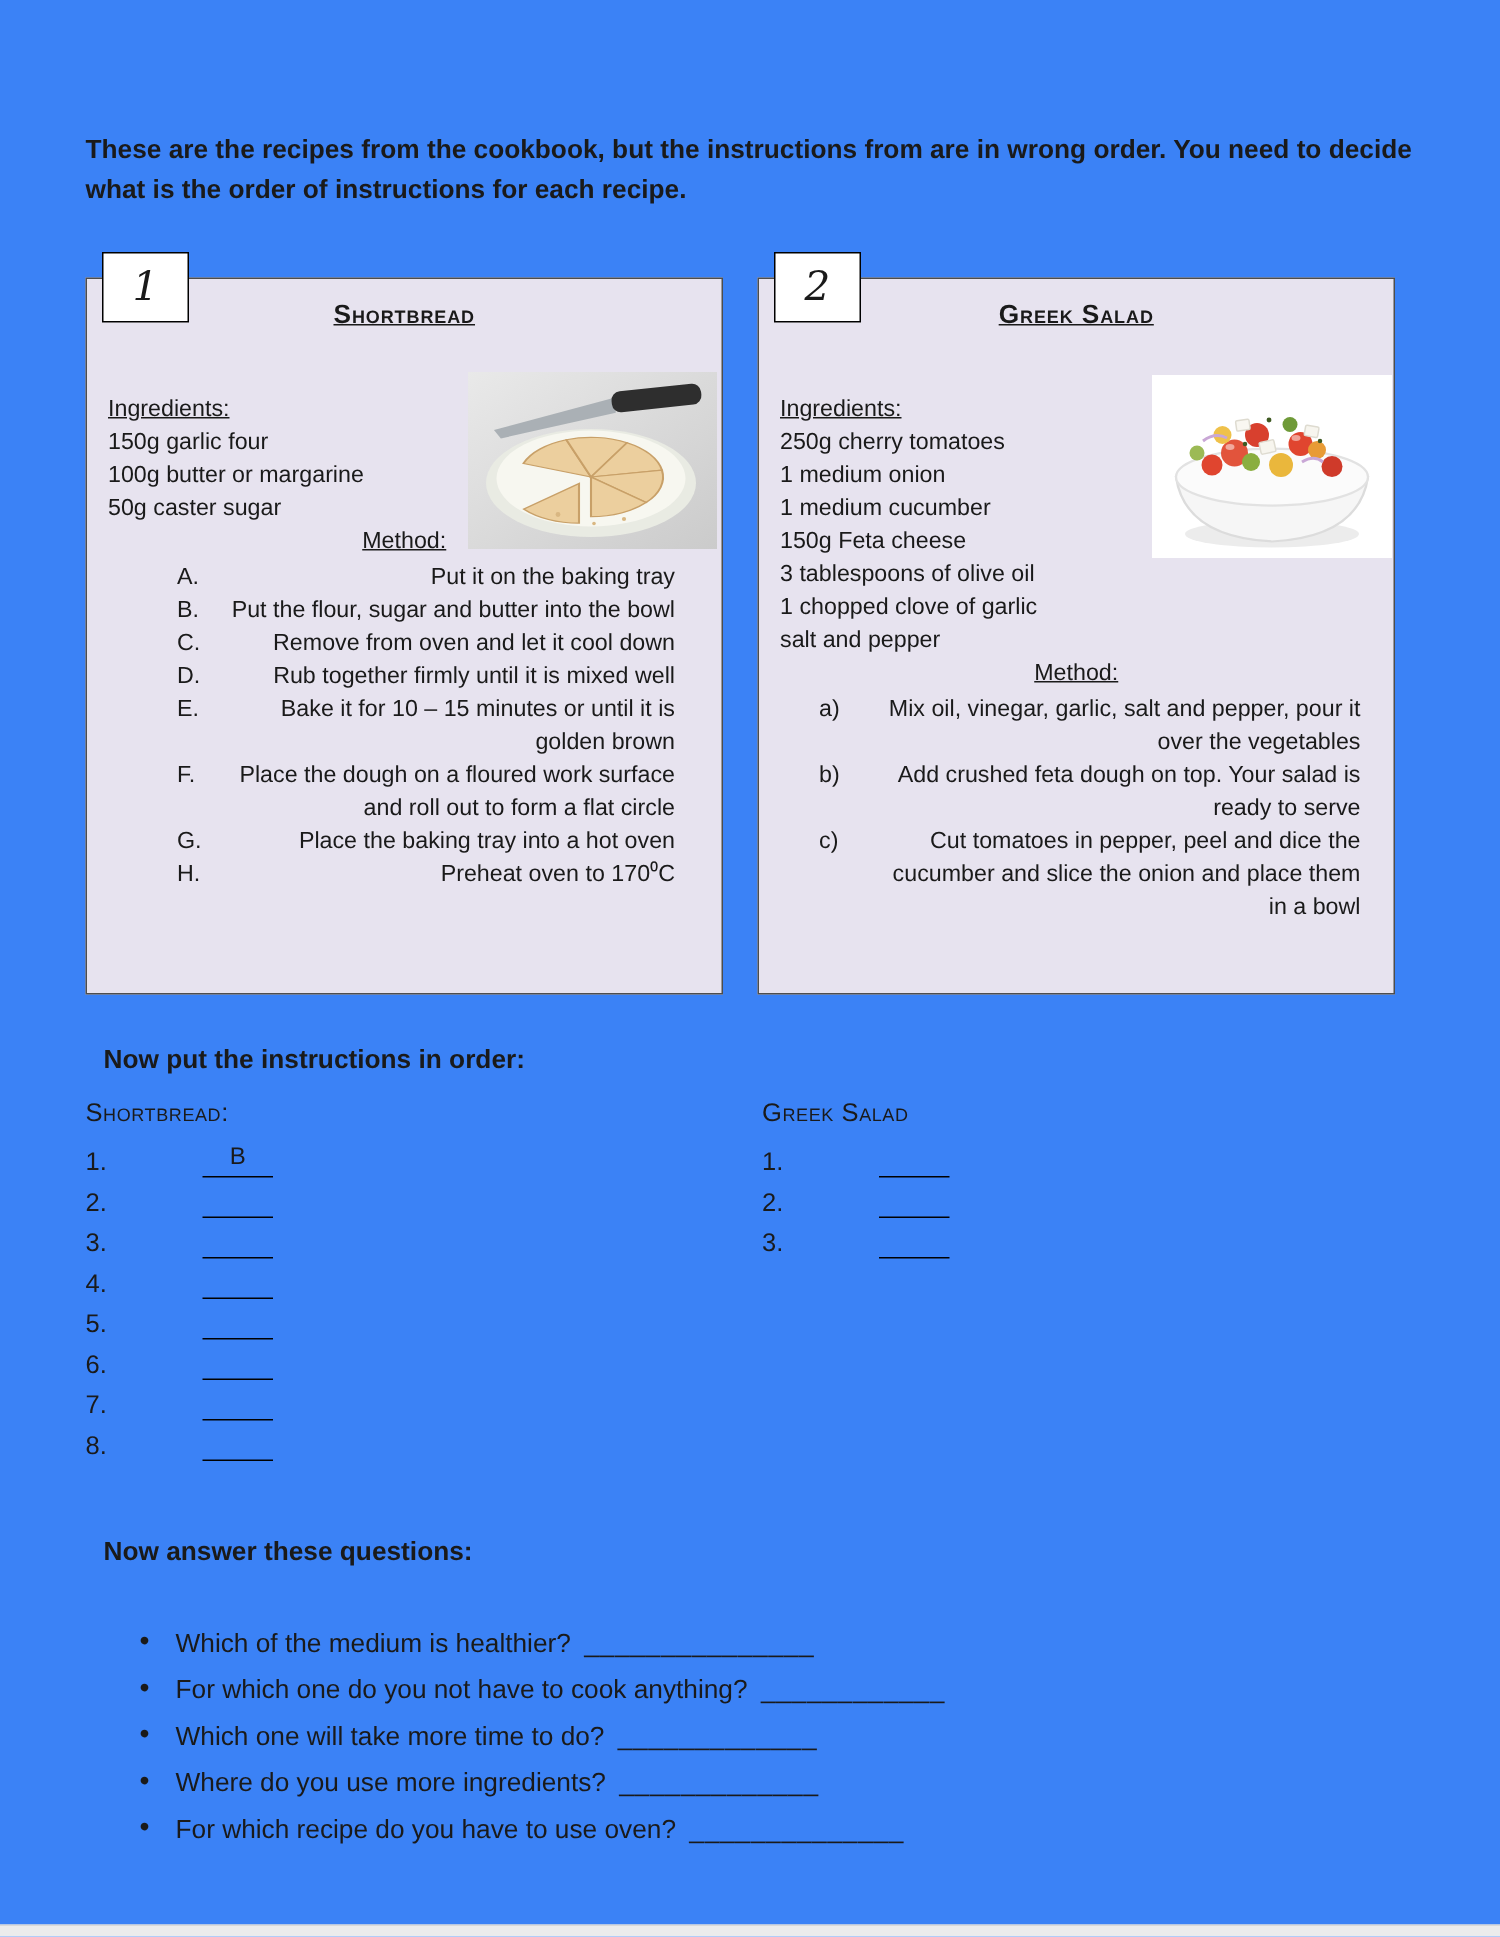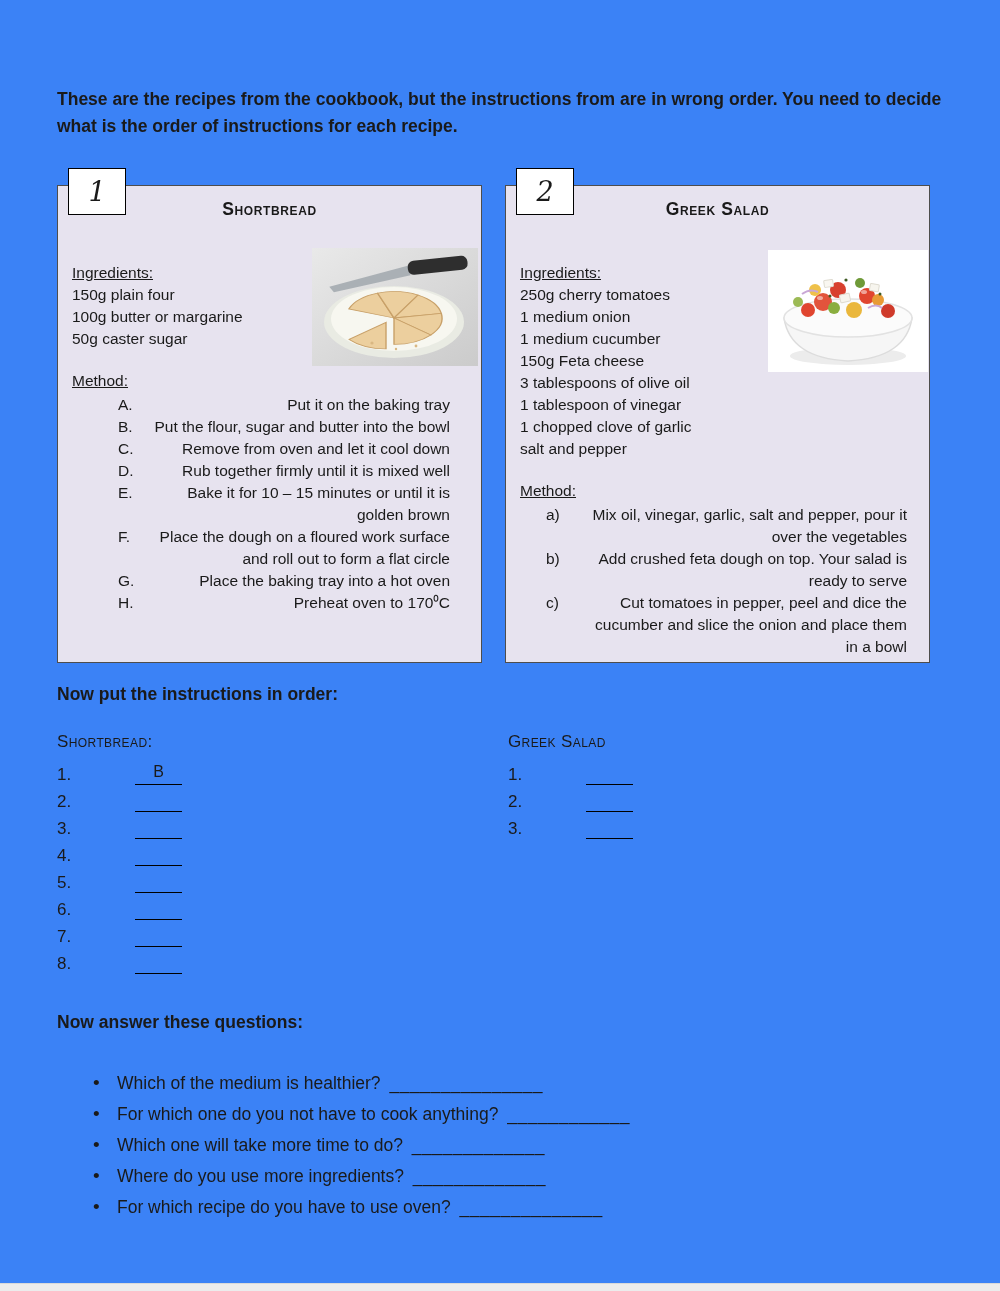--- a/index.html
+++ b/index.html
@@ -18,40 +18,40 @@
     border:1.6px solid var(--box-border,#4d4d4d);
     padding:0 14px;
   }
   .numtab{
     position:absolute;left:10px;top:-18px;width:56px;height:45px;background:#fff;
     border:1.7px solid #000;display:flex;align-items:center;justify-content:center;
     font-family:"DejaVu Serif",serif;font-style:italic;font-size:27px;
   }
   .rtitle{
     margin:13px 0 0;text-align:center;font-size:17.5px;font-weight:bold;
-    font-variant:small-caps;letter-spacing:.6px;
+    font-variant:small-caps;letter-spacing:.6px;text-decoration:underline;
   }
   .photo{position:absolute;}
   .photo-sb{right:3px;top:62px;width:166px;height:118px;}
   .photo-gs{right:1px;top:64px;width:160px;height:122px;}
   .ing-label,.m-label{font-size:15.5px;text-decoration:underline;line-height:22px;}
   .ing-label{margin-top:42px;}
-  .m-label{margin-top:20px;}
+  .m-label{text-align:center;}
   .ing{font-size:15.5px;line-height:22px;width:250px;}
   .method{margin-top:2px;}
   .method-sb{margin-left:46px;}
   .method-gs{margin-left:26px;}
   .mrow{display:flex;font-size:15.5px;line-height:22px;}
   .mletter{flex:none;width:30px;}
   .method-gs .mletter{width:33px;}
   .mtext{width:302px;text-align:right;}
   .method-gs .mtext{width:328px;}
 
   .order-sec{position:absolute;left:57px;top:684px;width:878px;}
-  .sec-heading{margin:0;font-size:17.5px;font-weight:bold;line-height:21px;}
+  .sec-heading{margin:12px;font-size:17.5px;font-weight:bold;line-height:21px;}
   .order-col{position:absolute;top:48px;}
   .col-sb{left:0;}
   .col-gs{left:451px;}
   .order-label{font-variant:small-caps;font-size:17px;letter-spacing:.4px;margin-bottom:6px;line-height:20px;}
   .orow{display:flex;align-items:flex-end;height:27px;font-size:17px;}
   .onum{width:78px;}
   .oblank{
     display:inline-block;width:47px;height:22px;line-height:20px;
     border-bottom:1.6px solid #000;text-align:center;font-size:16px;
   }
@@ -104,21 +104,21 @@
           <path d="M0 0 L47.3 -8.3 A48 48 0 0 1 36.8 30.9 Z"></path>
           <path d="M0 0 L36.8 30.9 A48 48 0 0 1 0 48 Z"></path>
           <path transform="translate(-8,8)" d="M0 0 L0 48 A48 48 0 0 1 -36.8 30.9 Z"></path>
         </g>
         <circle cx="60" cy="95" r="1.6" fill="#d9b782"></circle>
         <circle cx="104" cy="98" r="1.4" fill="#d9b782"></circle>
         <circle cx="84" cy="101" r="1.2" fill="#d9b782"></circle>
       </svg>
 
       <div class="ing-label">Ingredients:</div>
-      <div class="ing">150g plain four</div>
+      <div class="ing">150g garlic four</div>
       <div class="ing">100g butter or margarine</div>
       <div class="ing">50g caster sugar</div>
 
       <div class="m-label">Method:</div>
       <div class="method method-sb">
         <div class="mrow">
           <span class="mletter">A.</span>
           <span class="mtext">Put it on the baking tray</span>
         </div>
         <div class="mrow">
@@ -187,21 +187,20 @@
           <circle cx="112" cy="44" r="1.5" fill="#3f5a22"></circle>
         </g>
       </svg>
 
       <div class="ing-label">Ingredients:</div>
       <div class="ing">250g cherry tomatoes</div>
       <div class="ing">1 medium onion</div>
       <div class="ing">1 medium cucumber</div>
       <div class="ing">150g Feta cheese</div>
       <div class="ing">3 tablespoons of olive oil</div>
-      <div class="ing">1 tablespoon of vinegar</div>
       <div class="ing">1 chopped clove of garlic</div>
       <div class="ing">salt and pepper</div>
 
       <div class="m-label">Method:</div>
       <div class="method method-gs">
         <div class="mrow">
           <span class="mletter">a)</span>
           <span class="mtext">Mix oil, vinegar, garlic, salt and pepper, pour it over the vegetables</span>
         </div>
         <div class="mrow">

